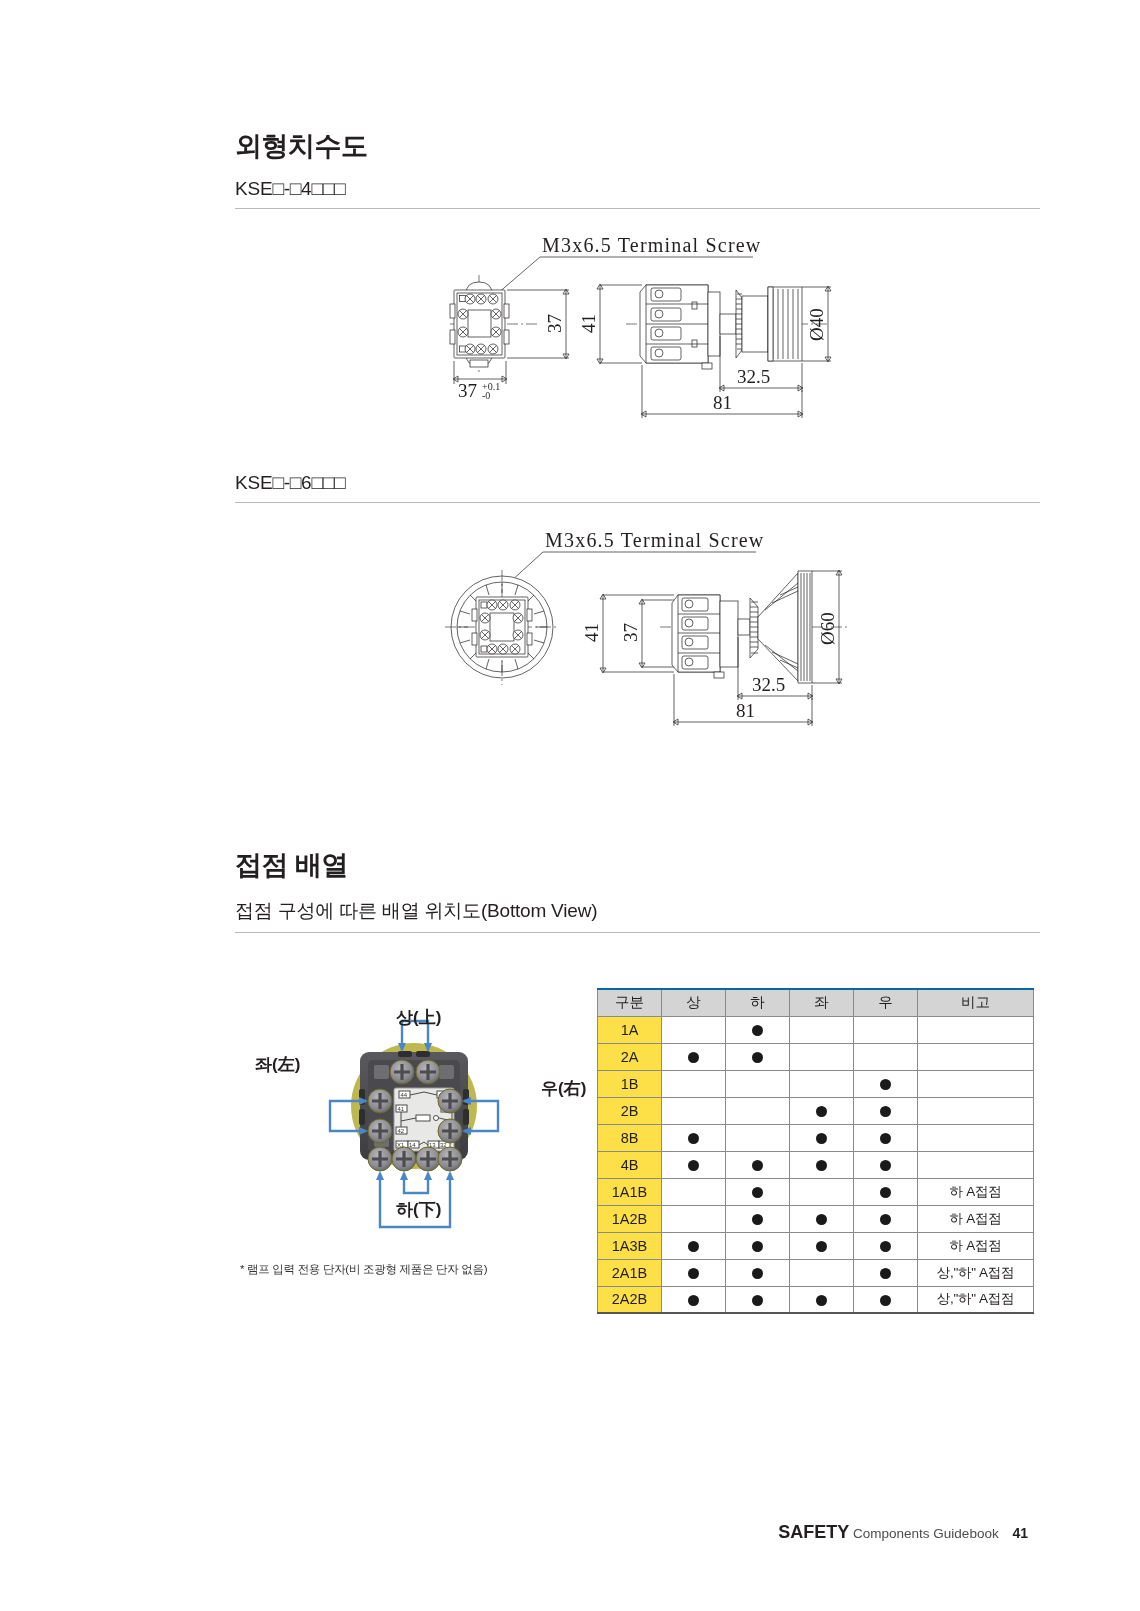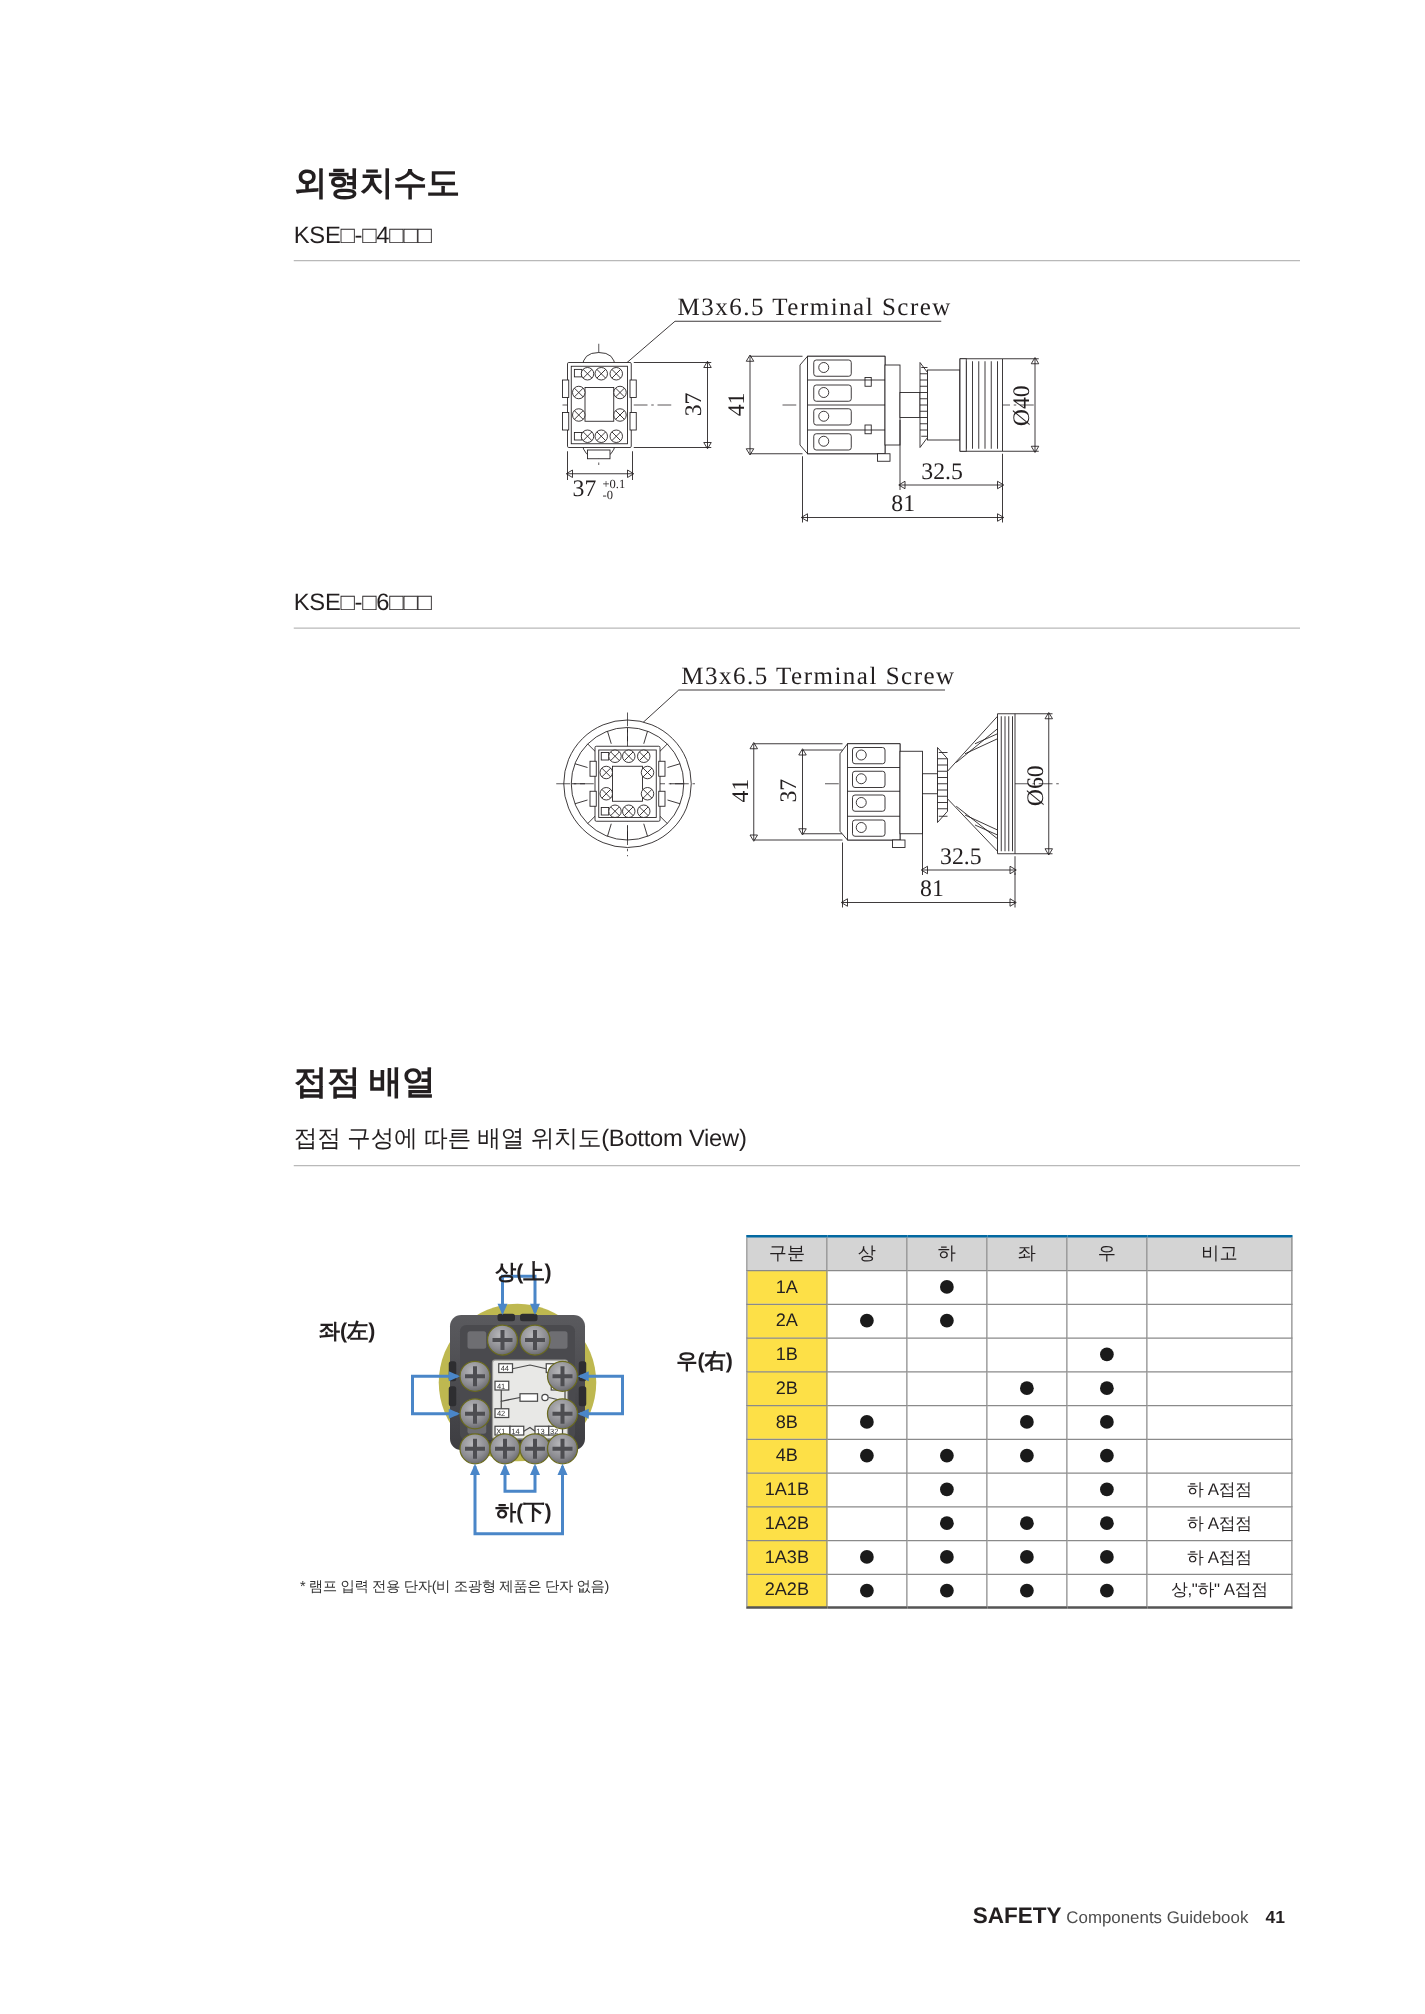--- a/index.html
+++ b/index.html
@@ -653,20 +653,28 @@
           </tr>
           <tr>
             <td class="rowhdr">1A3B</td>
             <td><span class="dot"></span></td>
             <td><span class="dot"></span></td>
             <td><span class="dot"></span></td>
             <td><span class="dot"></span></td>
             <td class="rmk">하 A접점</td>
           </tr>
           <tr>
+            <td class="rowhdr">2A1B</td>
+            <td><span class="dot"></span></td>
+            <td><span class="dot"></span></td>
+            <td></td>
+            <td><span class="dot"></span></td>
+            <td class="rmk">상,"하" A접점</td>
+          </tr>
+          <tr>
             <td class="rowhdr">2A2B</td>
             <td><span class="dot"></span></td>
             <td><span class="dot"></span></td>
             <td><span class="dot"></span></td>
             <td><span class="dot"></span></td>
             <td class="rmk">상,"하" A접점</td>
           </tr>
         </tbody>
     </table>
   </div>

